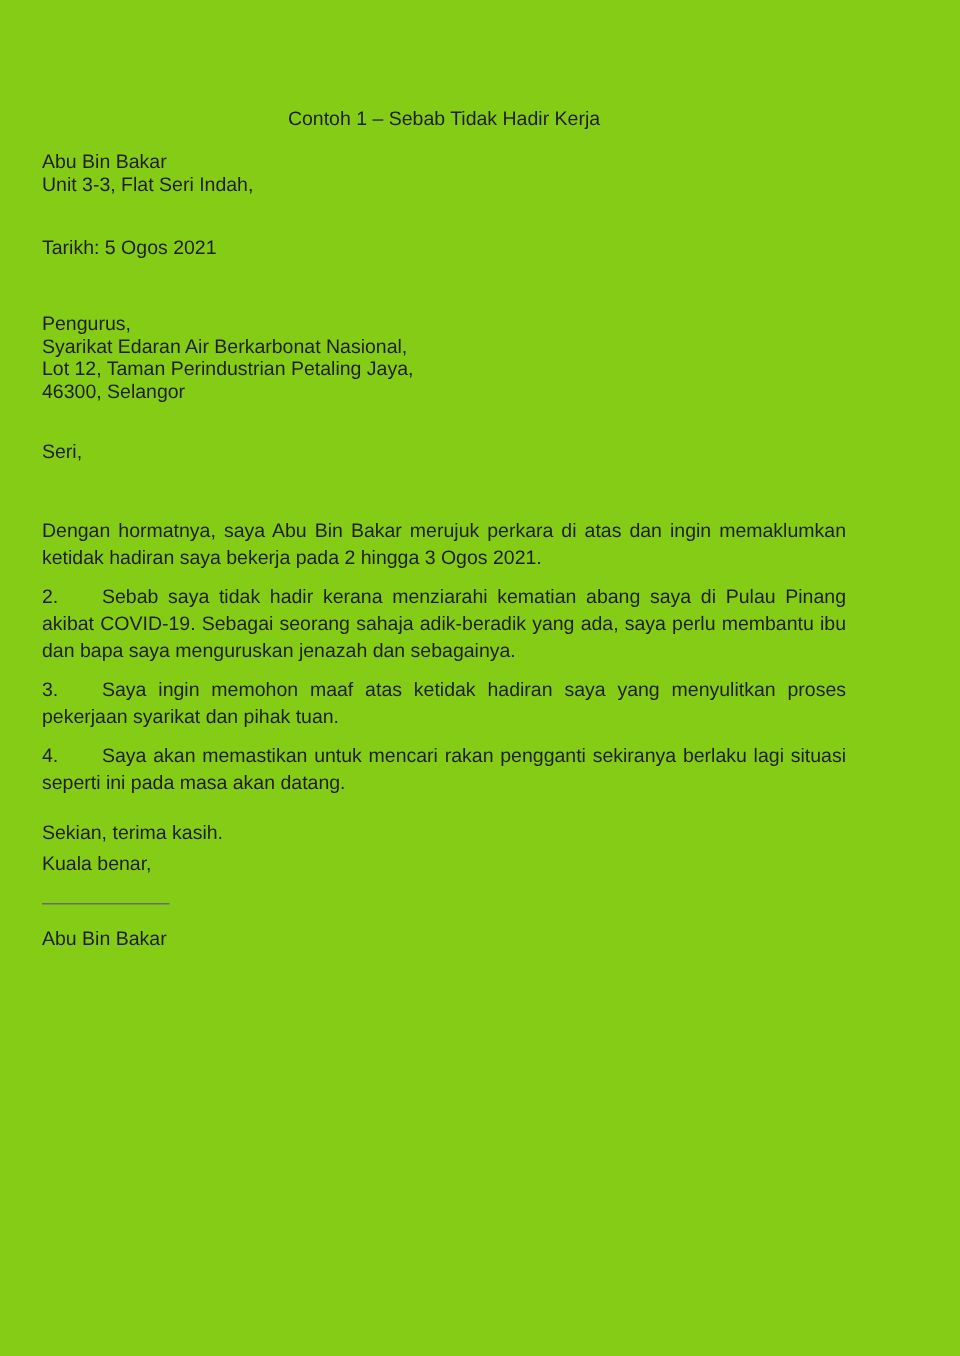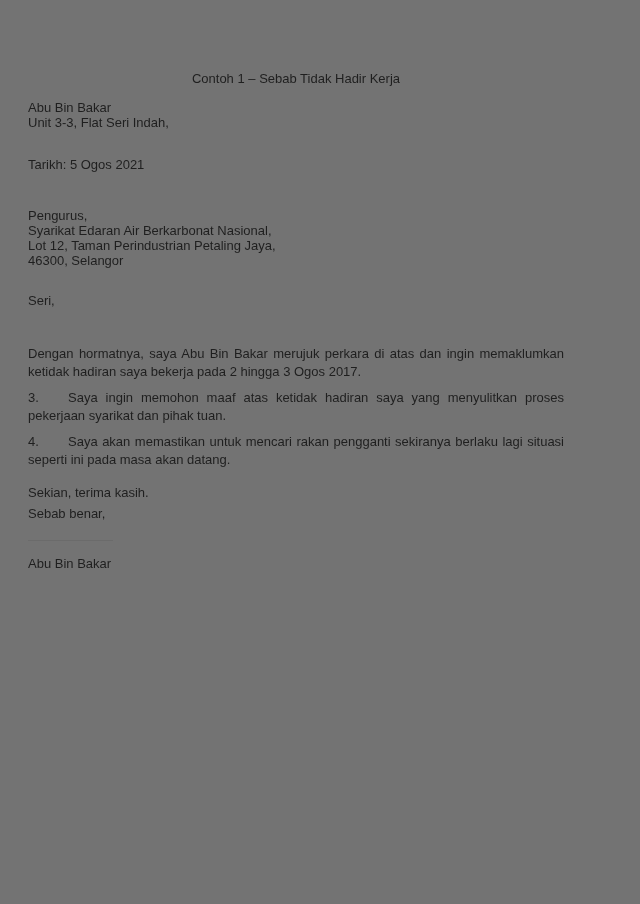--- a/index.html
+++ b/index.html
@@ -49,21 +49,21 @@
     margin-top: 19px;
     width: 85px;
     height: 0;
     border-top: 1.5px solid #6b6b6b;
   }
   .sig-name { margin-top: 15px; }
 </style>
 </head>
 <body>
 
-<div class="page" style="background: #737373; color: rgb(31, 31, 31); padding-left: 28px;">
+<div class="page" style="background: #84cc16; color: rgb(31, 31, 31); padding-left: 28px;">
 
   <div class="title">Contoh 1 – Sebab Tidak Hadir Kerja</div>
 
   <div class="sender">
     <div>Abu Bin Bakar</div>
     <div>Unit 3-3, Flat Seri Indah,</div>
   </div>
 
   <div class="date-line">Tarikh: 5 Ogos 2021</div>
 
@@ -72,30 +72,31 @@
     <div>Syarikat Edaran Air Berkarbonat Nasional,</div>
     <div>Lot 12, Taman Perindustrian Petaling Jaya,</div>
     <div>46300, Selangor</div>
   </div>
 
   <div class="salutation">Seri,</div>
 
 
   <div class="body-block">
 
-    <p class="para"><span>Dengan hormatnya, saya Abu Bin Bakar merujuk perkara di atas dan ingin memaklumkan ketidak hadiran saya bekerja pada 2 hingga 3 Ogos 2017.</span></p>
+    <p class="para"><span>Dengan hormatnya, saya Abu Bin Bakar merujuk perkara di atas dan ingin memaklumkan ketidak hadiran saya bekerja pada 2 hingga 3 Ogos 2021.</span></p>
 
+    <p class="para"><span class="para-num">2.</span><span>Sebab saya tidak hadir kerana menziarahi kematian abang saya di Pulau Pinang akibat COVID-19. Sebagai seorang sahaja adik-beradik yang ada, saya perlu membantu ibu dan bapa saya menguruskan jenazah dan sebagainya.</span></p>
 
     <p class="para"><span class="para-num">3.</span><span>Saya ingin memohon maaf atas ketidak hadiran saya yang menyulitkan proses pekerjaan syarikat dan pihak tuan.</span></p>
 
     <p class="para"><span class="para-num">4.</span><span>Saya akan memastikan untuk mencari rakan pengganti sekiranya berlaku lagi situasi seperti ini pada masa akan datang.</span></p>
 
   </div>
 
   <div class="closing">Sekian, terima kasih.</div>
 
-  <div class="signoff">Sebab benar,</div>
+  <div class="signoff">Kuala benar,</div>
 
   <div class="sig-line"></div>
 
   <div class="sig-name">Abu Bin Bakar</div>
 
 </div>
 
 </body></html>

